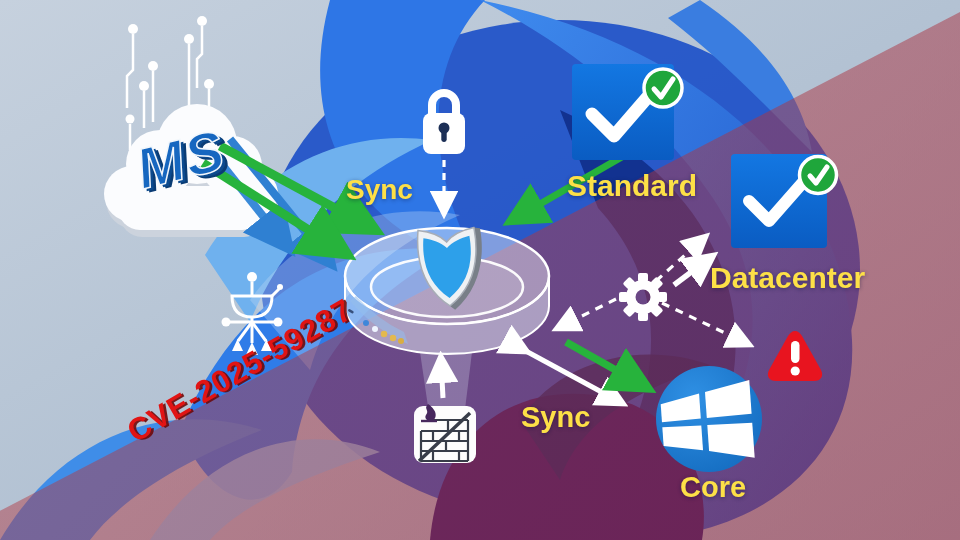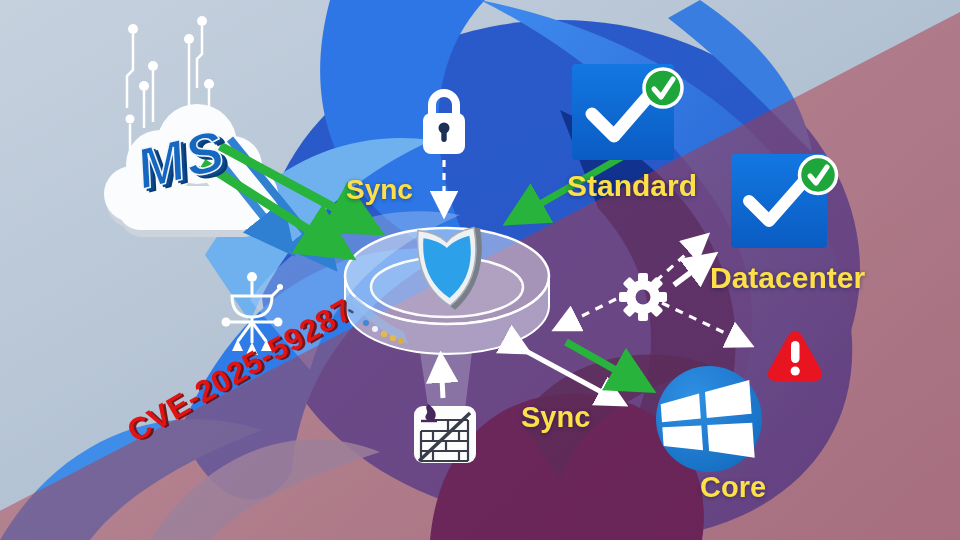--- a/index.html
+++ b/index.html
@@ -9,21 +9,21 @@
   .layer{position:absolute;left:0;top:0;width:960px;height:540px;}
   .red-overlay{position:absolute;left:0;top:0;width:960px;height:540px;
     background:linear-gradient(135deg,rgba(186,70,76,.46),rgba(164,42,58,.52));
     clip-path:polygon(0 94.6%,100% 2.2%,100% 100%,0 100%);z-index:2;}
   .lbl{position:absolute;color:#fde047;font-weight:600;z-index:6;
        text-shadow:0 1px 4px rgba(8,18,60,.45);white-space:nowrap;}
   .lbl-sync-top{left:346px;top:174px;font-size:28px;}
   .lbl-standard{left:567px;top:169px;font-size:30px;}
   .lbl-datacenter{left:710px;top:261px;font-size:30px;}
   .lbl-sync-bottom{left:521px;top:401px;font-size:29px;}
-  .lbl-core{left:680px;top:471px;font-size:29px;margin-left:20px;}
+  .lbl-core{left:680px;top:471px;font-size:29px;}
   .ms-text{position:absolute;left:136px;top:126px;z-index:6;
     font-size:57px;font-weight:900;font-style:italic;color:#1667c0;
     transform:rotate(-14deg);letter-spacing:2px;
     -webkit-text-stroke:1.5px #f2f7fc;
     text-shadow:3px 3px 0 #0c4a8e,5px 5px 0 #0a3c74;}
   .cve-text{position:absolute;left:126px;top:396px;z-index:7;width:280px;
     font-size:31px;font-weight:bold;color:#e11414;letter-spacing:1px;
     transform:rotate(-30deg);transform-origin:40px 20px;
     text-shadow:2px 2px 0 rgba(112,8,8,.9);}
   .z3{z-index:3}.z4{z-index:4}

